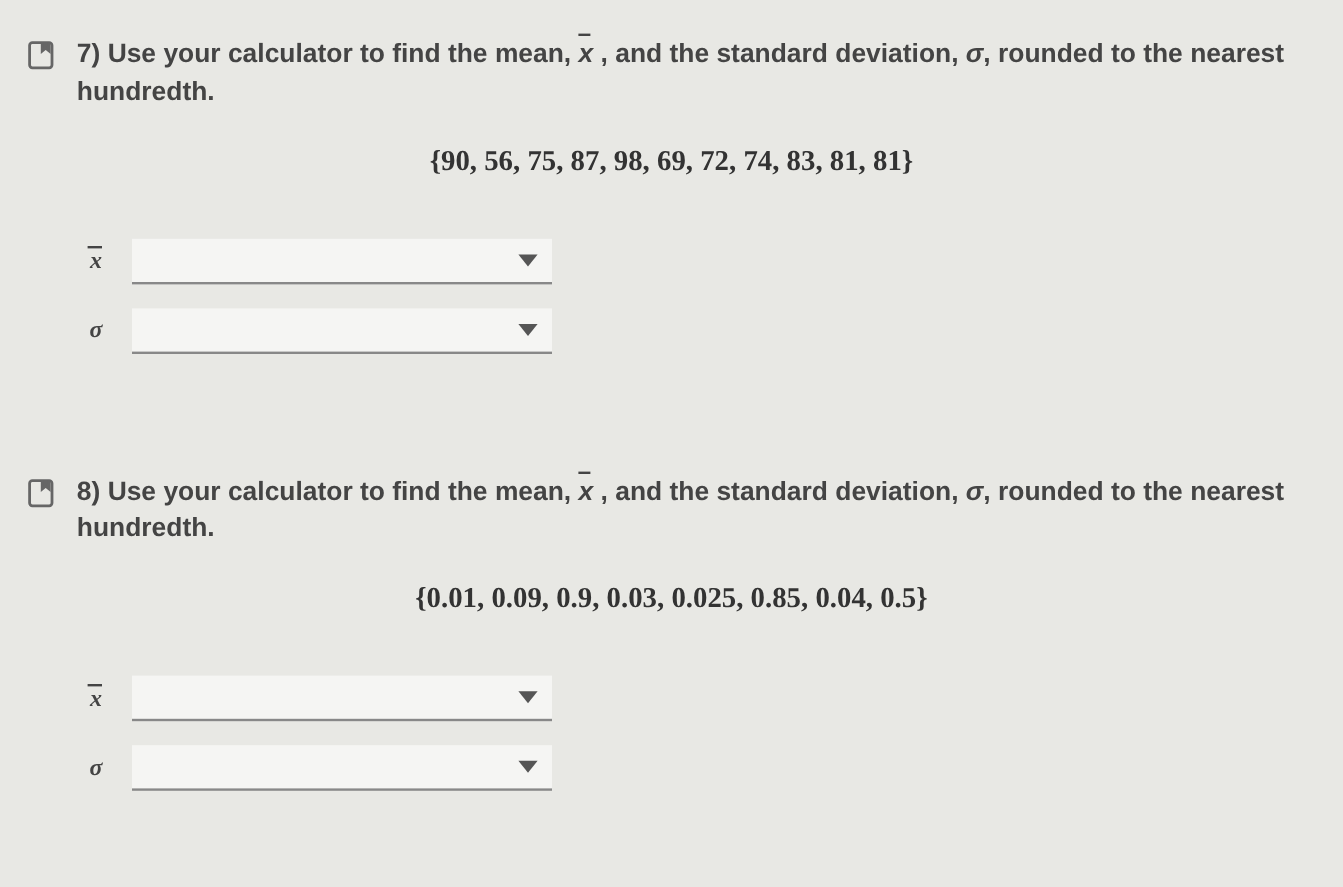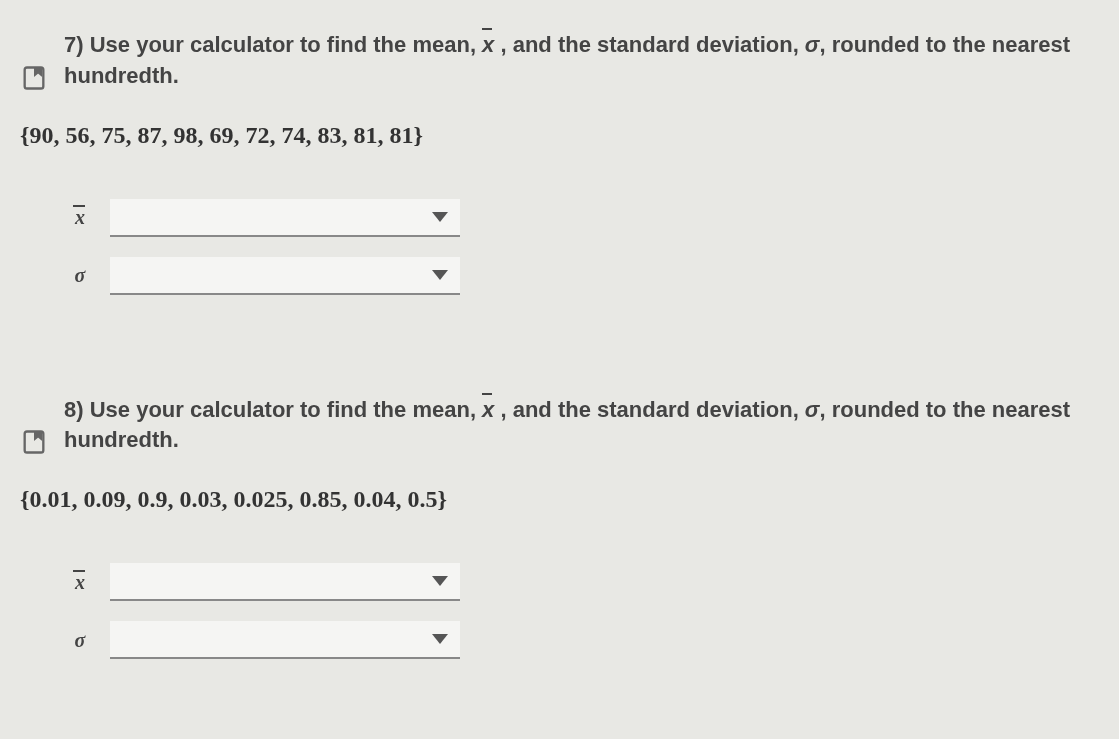--- a/index.html
+++ b/index.html
@@ -15,21 +15,21 @@
       padding: 30px 20px;
       color: #3a3a3a;
       position: relative;
       overflow: hidden;
     }
     .question-block {
       margin-bottom: 100px;
     }
     .question-header {
       display: flex;
-      align-items: flex-end;
+      align-items: flex-start;
       gap: 16px;
       margin-bottom: 30px;
     }
     .bookmark-icon {
       flex-shrink: 0;
       width: 28px;
       height: 28px;
       margin-top: 2px;
     }
     .question-text {
@@ -54,21 +54,21 @@
       left: 0;
       right: 2px;
       height: 2px;
       background: #444;
     }
     .sigma {
       font-style: italic;
       font-weight: bold;
     }
     .data-set {
-      text-align: left;
+      text-align: center;
       font-size: 24px;
       font-weight: bold;
       color: #333;
       margin: 30px 0 50px 0;
       font-family: Georgia, 'Times New Roman', serif;
     }
     .answer-rows {
       margin-left: 50px;
     }
     .answer-row {

